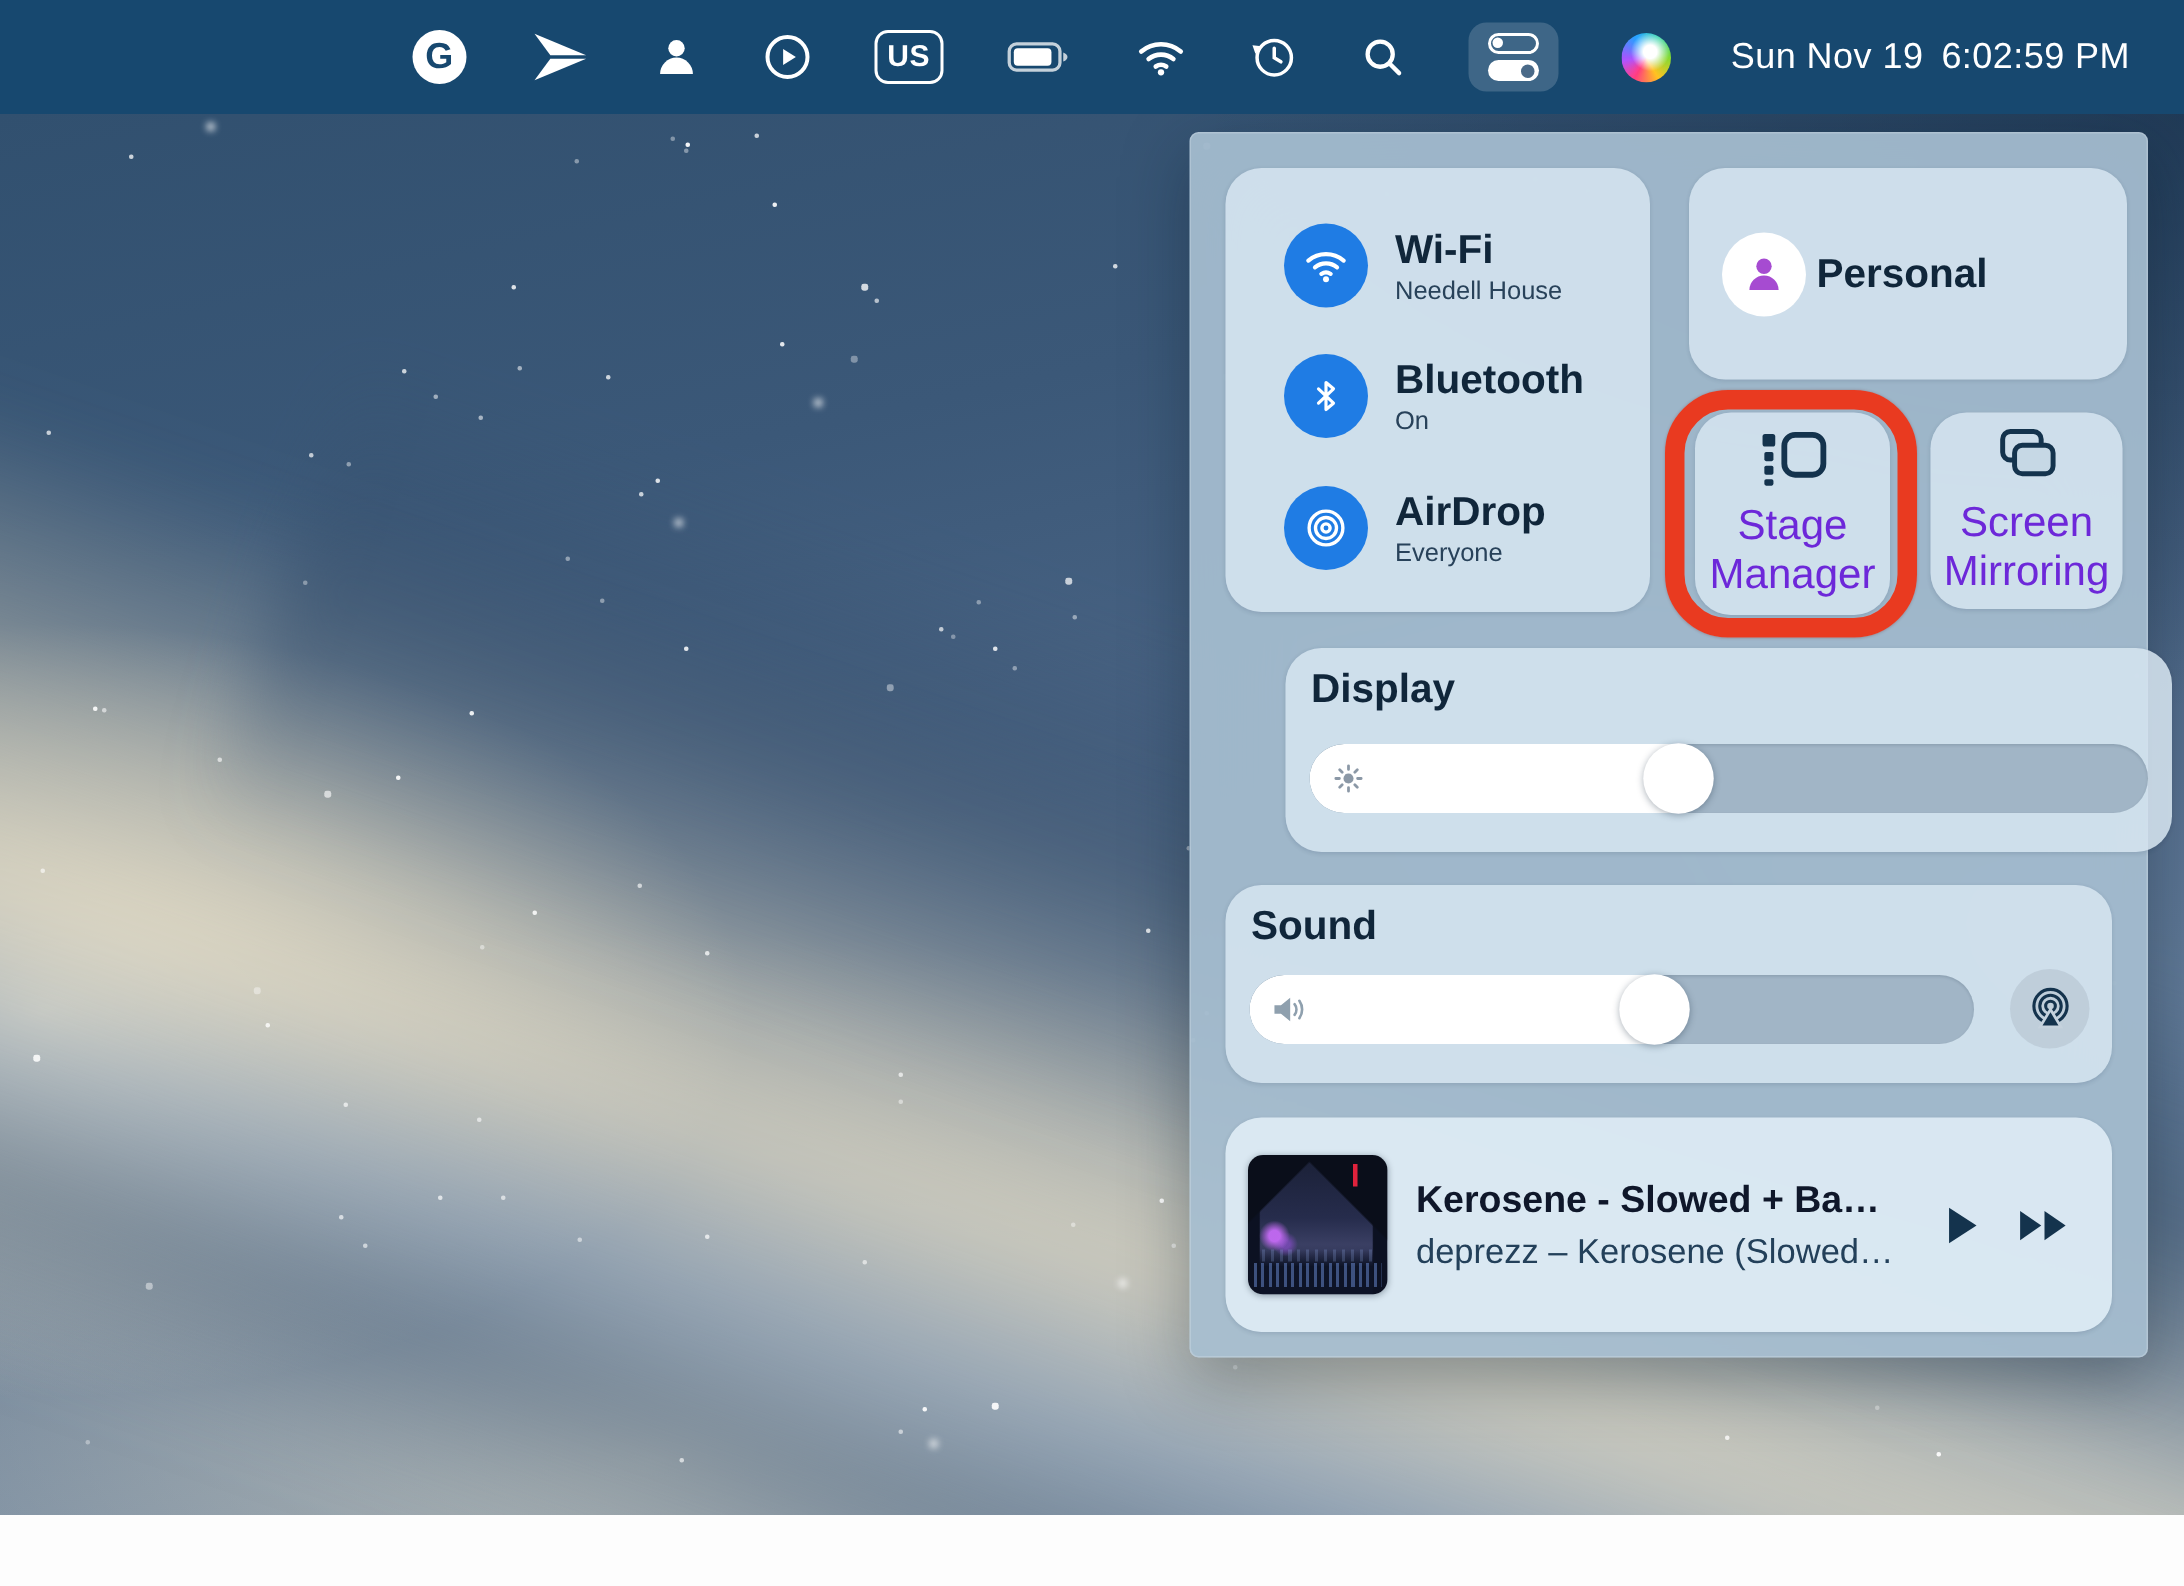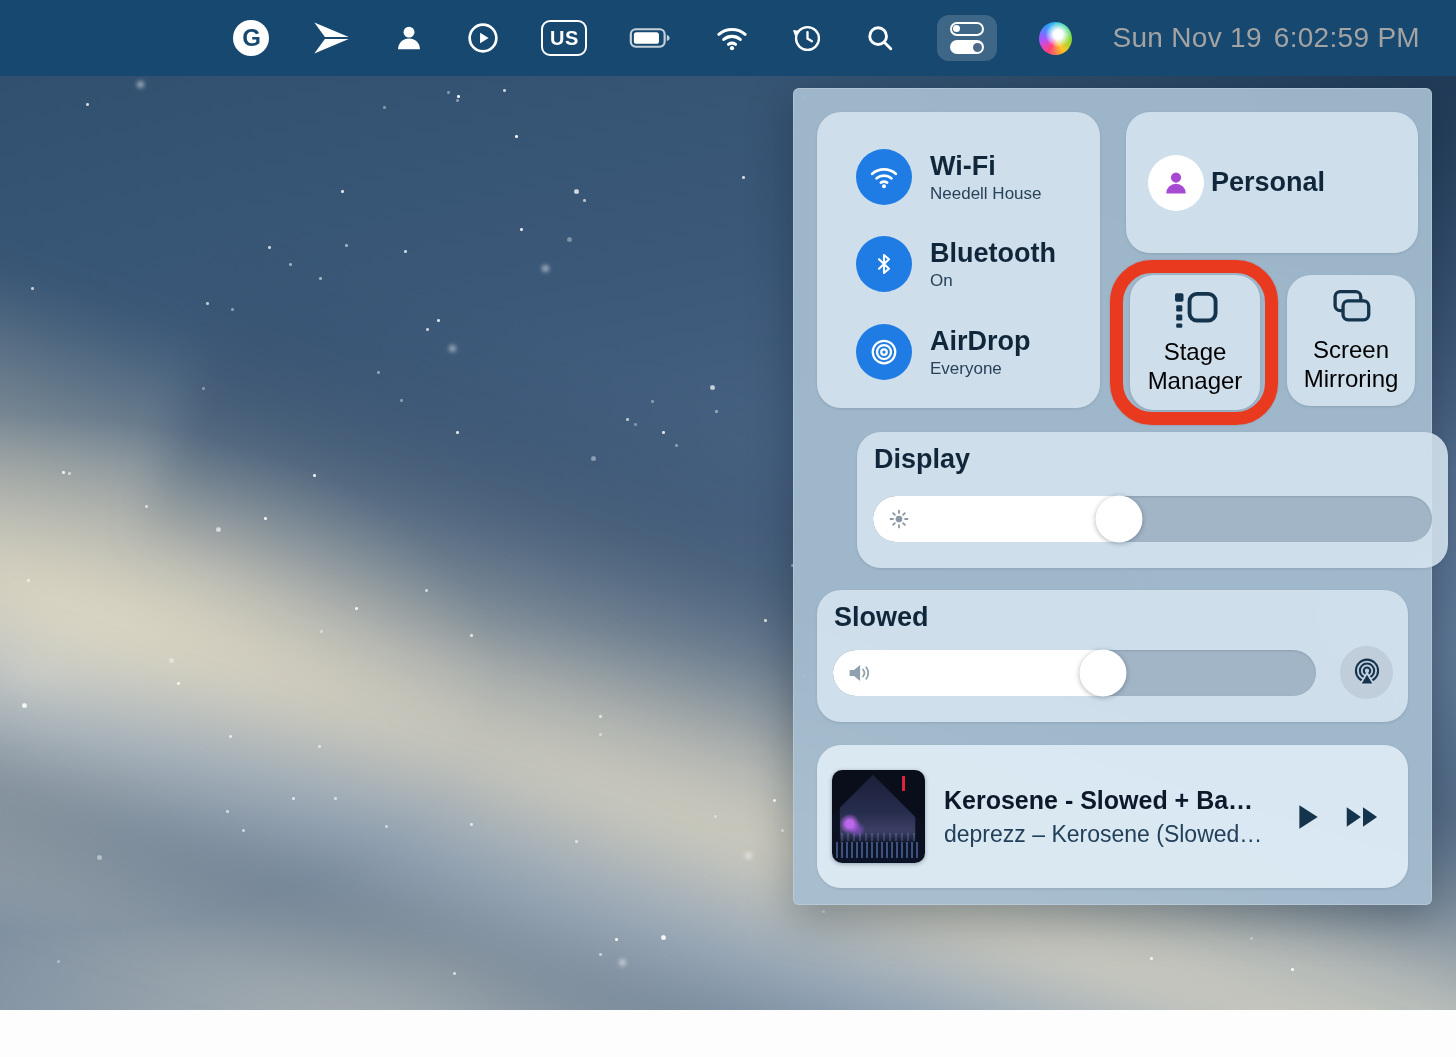--- a/index.html
+++ b/index.html
@@ -40,21 +40,21 @@
     display:flex;flex-direction:column;align-items:center;justify-content:center;gap:4px;}
   .cc-pill{width:34px;height:14px;border-radius:8px;position:relative;}
   .cc-pill.outline{border:2.5px solid #fff;}
   .cc-pill.outline .cc-knob{position:absolute;left:1px;top:1px;width:7px;height:7px;border-radius:50%;background:#fff;}
   .cc-pill.solid{background:#fff;}
   .cc-pill.solid .cc-knob{position:absolute;right:2.5px;top:2.5px;width:9px;height:9px;border-radius:50%;background:#4a6a88;}
   .mb-siri{width:33px;height:33px;border-radius:50%;
     background:radial-gradient(circle at 58% 38%, #ffffff 0 16%, rgba(255,255,255,0) 46%),
     conic-gradient(from 210deg,#e8467c,#9a5df0,#3d9bf5,#41c9a8,#8fd44d,#f5c242,#e8467c);
     filter:saturate(1.25);}
-  .mb-clock{color:#a3a3a3;font-size:28px;font-weight:500;margin-left:40px;letter-spacing:.3px;white-space:nowrap;display:flex;gap:12px;}
+  .mb-clock{color:#ffffff;font-size:24px;font-weight:500;margin-left:40px;letter-spacing:.3px;white-space:nowrap;display:flex;gap:12px;}
 
   
   .panel{position:absolute;left:793px;top:88px;width:639px;height:817px;border-radius:6px;
     background:var(--panel-bg);backdrop-filter:blur(30px) saturate(1.15);
     box-shadow:0 14px 44px rgba(10,25,40,.35), inset 0 0 0 1px rgba(255,255,255,.18);z-index:40;}
   .card{position:absolute;background:var(--tile-bg);border-radius:24px;box-shadow:0 1px 3px rgba(15,35,55,.12);}
   .conn-card{left:24px;top:24px;width:283px;height:296px;}
   .conn-row{position:absolute;left:0;width:100%;display:flex;align-items:center;}
   .conn-icon{width:56px;height:56px;border-radius:50%;background:var(--accent-blue);margin-left:39px;
     display:flex;align-items:center;justify-content:center;flex:0 0 auto;}
@@ -63,21 +63,21 @@
   .conn-sub{font-size:17px;color:var(--text-sub);margin-top:3px;}
 
   .personal-tile{left:333px;top:24px;width:292px;height:141px;display:flex;align-items:center;}
   .avatar{width:56px;height:56px;border-radius:50%;background:#fff;margin-left:22px;
     display:flex;align-items:center;justify-content:center;}
   .personal-label{font-size:27px;font-weight:700;color:var(--text-dark);margin-left:7px;}
 
   .sq-tile{display:flex;flex-direction:column;align-items:center;justify-content:center;text-align:center;}
   .stage-tile{left:337px;top:187px;width:130px;height:135px;}
   .mirror-tile{left:494px;top:187px;width:128px;height:131px;}
-  .sq-label{font-size:24px;color:#000000;line-height:1.17;margin-top:10px;}
+  .sq-label{font-size:28px;color:#6d28d9;line-height:1.17;margin-top:10px;}
   .annotation-ring{position:absolute;left:317px;top:172px;width:168px;height:165px;border:13px solid var(--annotation-red);
     border-radius:42px;z-index:5;box-shadow:0 0 2px rgba(120,20,5,.3);}
 
   .display-card{left:24px;top:344px;width:591px;height:136px;margin-left:40px;}
   .sound-card{left:24px;top:502px;width:591px;height:132px;}
   .card-label{position:absolute;left:17px;top:12px;font-size:27px;font-weight:700;color:var(--text-dark);}
   .slider{position:absolute;height:46px;}
   .slider .track{position:absolute;left:0;top:0;width:100%;height:100%;border-radius:23px;background:var(--track-bg);
     overflow:hidden;box-shadow:inset 0 1px 2px rgba(20,40,60,.15);}
   .slider .fill{position:absolute;left:0;top:0;height:100%;background:#fff;border-radius:23px 0 0 23px;width:var(--pct);}
@@ -285,21 +285,21 @@
         <svg width="26" height="26" viewBox="0 0 24 24" stroke="#8b98a6" stroke-width="1.7" stroke-linecap="round">
             <circle cx="12" cy="12" r="3.1" fill="#8b98a6" stroke="none"></circle>
             <path d="M12 4.2v2.2 M12 17.6v2.2 M4.2 12h2.2 M17.6 12h2.2 M6.6 6.6l1.5 1.5 M15.9 15.9l1.5 1.5 M17.4 6.6l-1.5 1.5 M8.1 15.9l-1.5 1.5" fill="none"></path>
           </svg>
       </div>
       <div class="knob"></div>
     </div>
   </div>
 
   <div class="card sound-card">
-    <div class="card-label">Slowed</div>
+    <div class="card-label">Sound</div>
     <div class="slider sound-slider" style="--pct: 56%;">
       <div class="track">
         <div class="fill"></div>
       </div>
       <div class="lead-icon">
         <svg width="27" height="25" viewBox="0 0 26 24">
             <path d="M3.5 9.2h4.2l5.9-4.8v15.2l-5.9-4.8H3.5z" fill="#8fa0ae"></path>
             <path d="M16.4 8.6a5.4 5.4 0 0 1 0 6.8 M19.5 6.4a9.8 9.8 0 0 1 0 11.2" stroke="#8fa0ae" stroke-width="1.7" fill="none" stroke-linecap="round"></path>
           </svg>
       </div>

